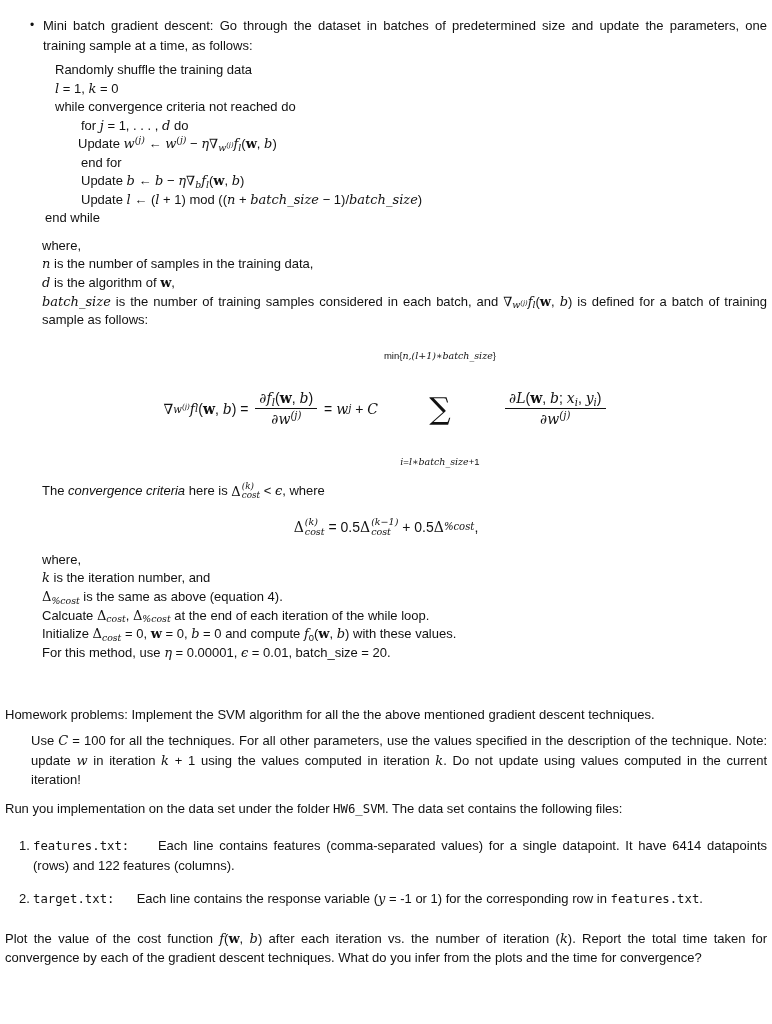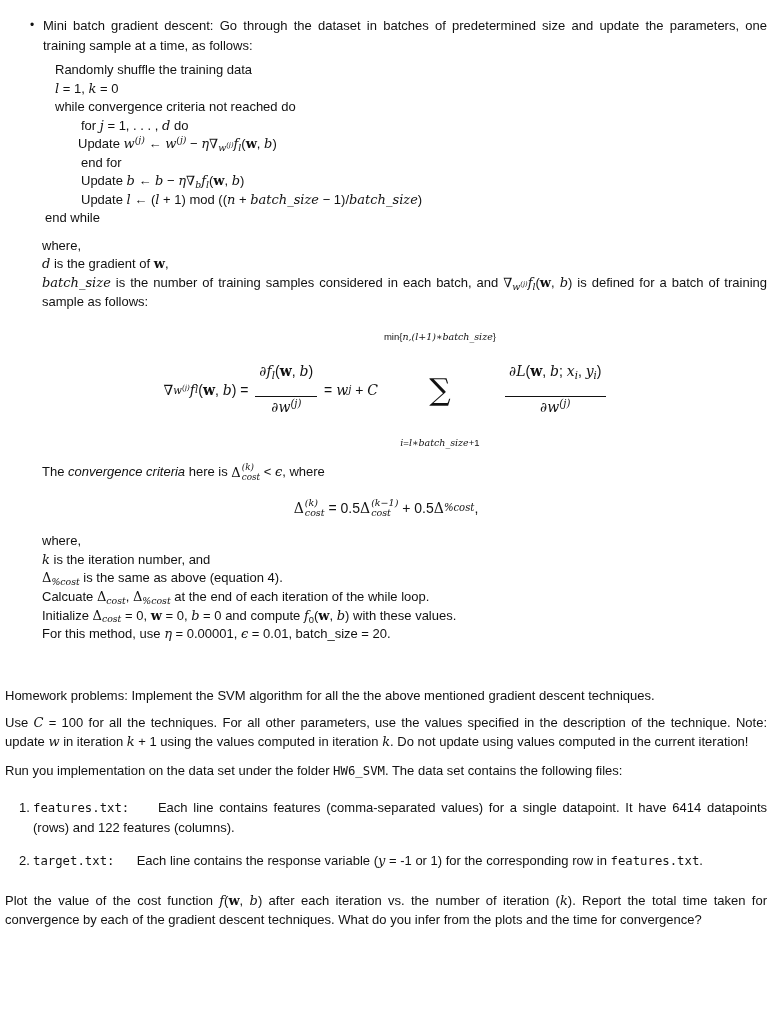--- a/index.html
+++ b/index.html
@@ -42,33 +42,33 @@
   .blk-item{display:flex;margin-left:14px;margin-top:13px;line-height:19.4px;text-align:justify;}
   .item-num{width:14px;flex:none;}
   .item-body{flex:1;}
 
   
   .ss{display:inline-flex;align-items:center;vertical-align:middle;line-height:1;}
   .ss-col{display:inline-flex;flex-direction:column;align-items:flex-start;font-size:0.68em;line-height:1.05;margin-left:1px;}
   .sup1{font-size:0.72em;vertical-align:0.5em;line-height:1;}
   .sub1{font-size:0.72em;vertical-align:-0.3em;line-height:1;}
   .frac{display:inline-flex;flex-direction:column;align-items:center;vertical-align:middle;margin:0 3px;line-height:1.25;}
-  .fr-n{padding:0 4px 15px 4px;border-bottom:1px solid #111;white-space:nowrap;}
+  .fr-n{padding:0 4px 0 4px;border-bottom:1px solid #111;white-space:nowrap;}
   .fr-d{padding-top:2px;white-space:nowrap;}
   .op{display:inline-flex;flex-direction:column;align-items:center;vertical-align:middle;margin:0 6px;line-height:1;gap:32px;}
   .op-lim{font-size:9.5px;line-height:1.25;white-space:nowrap;}
   .op-sym{font-size:30px;font-family:"DejaVu Serif",serif;line-height:1;}
 
   
   [data-name="code-randomly-shuffle"]{margin-top:4px;}
   [data-name="where-intro"]{margin-top:9px;}
   [data-name="equation-gradient"]{margin:20px 0 14px 0;}
   [data-name="equation-delta-cost"]{margin:16px 0 14px 0;}
   [data-name="homework-problems"]{margin-top:42px;}
-  [data-name="use-c-paragraph"]{margin-top:7px;}
+  [data-name="use-c-paragraph"]{margin-top:7px;margin-left:26px;}
   [data-name="run-implementation"]{margin-top:10px;}
   [data-name="item-features"]{margin-top:16px;}
   [data-name="plot-paragraph"]{margin-top:20px;}
   [data-name="diagram-paragraph"]{margin-top:6px;}
 </style>
 </head>
 <body>
 
 <main data-name="document-page">
   <div id="doc" data-name="document-content">
@@ -79,21 +79,22 @@
       <div class="blk blk-code lv1" data-name="code-randomly-shuffle"><span class="s-p" data-name="text-segment">Randomly shuffle the training data</span></div>
       <div class="blk blk-code lv1" data-name="code-init-l-k"><span class="s-m" data-name="text-segment">l</span><span class="s-p" data-name="text-segment"> = 1, </span><span class="s-m" data-name="text-segment">k</span><span class="s-p" data-name="text-segment"> = 0</span></div>
       <div class="blk blk-code lv1" data-name="code-while"><span class="s-b" data-name="text-segment">while </span><span class="s-p" data-name="text-segment">convergence criteria not reached </span><span class="s-b" data-name="text-segment">do</span></div>
       <div class="blk blk-code lv2" data-name="code-for"><span class="s-b" data-name="text-segment">for </span><span class="s-m" data-name="text-segment">j</span><span class="s-p" data-name="text-segment"> = 1, . . . , </span><span class="s-m" data-name="text-segment">d</span><span class="s-p" data-name="text-segment"> </span><span class="s-b" data-name="text-segment">do</span></div>
       <div class="blk blk-code lv3" data-name="code-update-w"><span class="s-p" data-name="text-segment">Update </span><span class="s-m" data-name="text-segment">w</span><span class="sup1" data-name="superscript"><span class="s-m" data-name="text-segment">(j)</span></span><span class="s-p" data-name="text-segment"> ← </span><span class="s-m" data-name="text-segment">w</span><span class="sup1" data-name="superscript"><span class="s-m" data-name="text-segment">(j)</span></span><span class="s-p" data-name="text-segment"> − </span><span class="s-m" data-name="text-segment">η</span><span class="s-sym" data-name="text-segment">∇</span><span class="sub1" data-name="subscript"><span class="s-m" data-name="text-segment">w</span><span class="sup1" data-name="superscript"><span class="s-m" data-name="text-segment">(j)</span></span></span><span class="s-m" data-name="text-segment">f</span><span class="sub1" data-name="subscript"><span class="s-m" data-name="text-segment">l</span></span><span class="s-p" data-name="text-segment">(</span><span class="s-mb" data-name="text-segment">w</span><span class="s-p" data-name="text-segment">, </span><span class="s-m" data-name="text-segment">b</span><span class="s-p" data-name="text-segment">)</span></div>
       <div class="blk blk-code lv2" data-name="code-end-for"><span class="s-b" data-name="text-segment">end for</span></div>
       <div class="blk blk-code lv2" data-name="code-update-b"><span class="s-p" data-name="text-segment">Update </span><span class="s-m" data-name="text-segment">b</span><span class="s-p" data-name="text-segment"> ← </span><span class="s-m" data-name="text-segment">b</span><span class="s-p" data-name="text-segment"> − </span><span class="s-m" data-name="text-segment">η</span><span class="s-sym" data-name="text-segment">∇</span><span class="sub1" data-name="subscript"><span class="s-m" data-name="text-segment">b</span></span><span class="s-m" data-name="text-segment">f</span><span class="sub1" data-name="subscript"><span class="s-m" data-name="text-segment">l</span></span><span class="s-p" data-name="text-segment">(</span><span class="s-mb" data-name="text-segment">w</span><span class="s-p" data-name="text-segment">, </span><span class="s-m" data-name="text-segment">b</span><span class="s-p" data-name="text-segment">)</span></div>
       <div class="blk blk-code lv2" data-name="code-update-l"><span class="s-p" data-name="text-segment">Update </span><span class="s-m" data-name="text-segment">l</span><span class="s-p" data-name="text-segment"> ← (</span><span class="s-m" data-name="text-segment">l</span><span class="s-p" data-name="text-segment"> + 1) mod ((</span><span class="s-m" data-name="text-segment">n</span><span class="s-p" data-name="text-segment"> + </span><span class="s-m" data-name="text-segment">batch_size</span><span class="s-p" data-name="text-segment"> − 1)/</span><span class="s-m" data-name="text-segment">batch_size</span><span class="s-p" data-name="text-segment">)</span></div>
       <div class="blk blk-code lv0" data-name="code-end-while"><span class="s-b" data-name="text-segment">end while</span></div>
       <div class="blk blk-pline" data-name="where-intro"><span class="s-p" data-name="text-segment">where,</span></div>
-      <div class="blk blk-pline" data-name="where-d"><span class="s-m" data-name="text-segment">d</span><span class="s-p" data-name="text-segment"> is the gradient of </span><span class="s-mb" data-name="text-segment">w</span><span class="s-p" data-name="text-segment">,</span></div>
+      <div class="blk blk-pline" data-name="where-n"><span class="s-m" data-name="text-segment">n</span><span class="s-p" data-name="text-segment"> is the number of samples in the training data,</span></div>
+      <div class="blk blk-pline" data-name="where-d"><span class="s-m" data-name="text-segment">d</span><span class="s-p" data-name="text-segment"> is the algorithm of </span><span class="s-mb" data-name="text-segment">w</span><span class="s-p" data-name="text-segment">,</span></div>
       <div class="blk blk-pwrap" data-name="where-batch-size"><span class="s-m" data-name="text-segment">batch_size</span><span class="s-p" data-name="text-segment"> is the number of training samples considered in each batch, and </span><span class="s-sym" data-name="text-segment">∇</span><span class="sub1" data-name="subscript"><span class="s-m" data-name="text-segment">w</span><span class="sup1" data-name="superscript"><span class="s-m" data-name="text-segment">(j)</span></span></span><span class="s-m" data-name="text-segment">f</span><span class="sub1" data-name="subscript"><span class="s-m" data-name="text-segment">l</span></span><span class="s-p" data-name="text-segment">(</span><span class="s-mb" data-name="text-segment">w</span><span class="s-p" data-name="text-segment">, </span><span class="s-m" data-name="text-segment">b</span><span class="s-p" data-name="text-segment">) is defined for a batch of training sample as follows:</span></div>
       <div class="blk blk-display" data-name="equation-gradient">
         <span class="s-sym" data-name="text-segment">∇</span>
         <span class="sub1" data-name="subscript"><span class="s-m" data-name="text-segment">w</span><span class="sup1" data-name="superscript"><span class="s-m" data-name="text-segment">(j)</span></span></span>
         <span class="s-m" data-name="text-segment">f</span>
         <span class="sub1" data-name="subscript"><span class="s-m" data-name="text-segment">l</span></span>
         <span class="s-p" data-name="text-segment">(</span>
         <span class="s-mb" data-name="text-segment">w</span>
         <span class="s-p" data-name="text-segment">, </span>
         <span class="s-m" data-name="text-segment">b</span>

